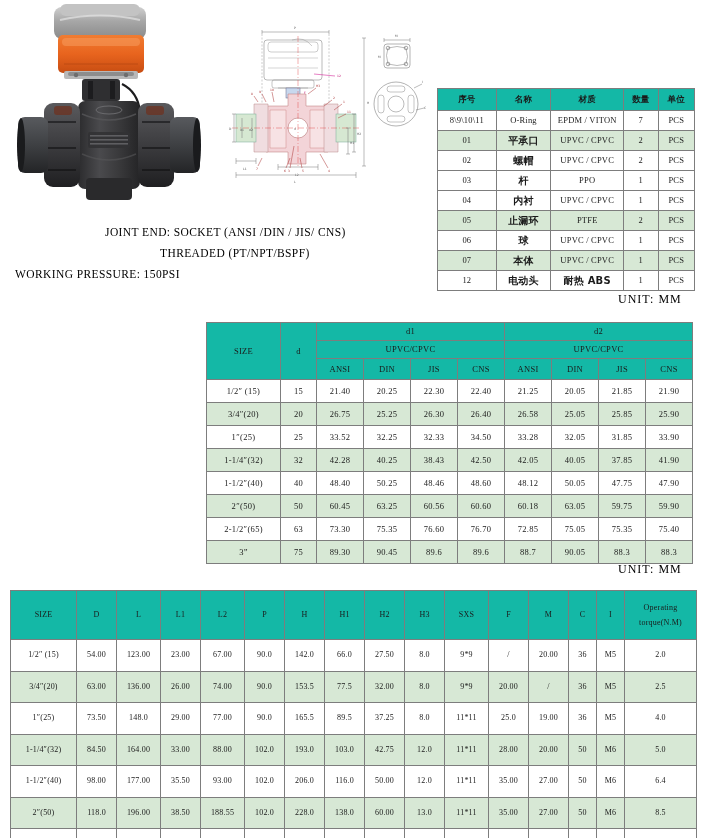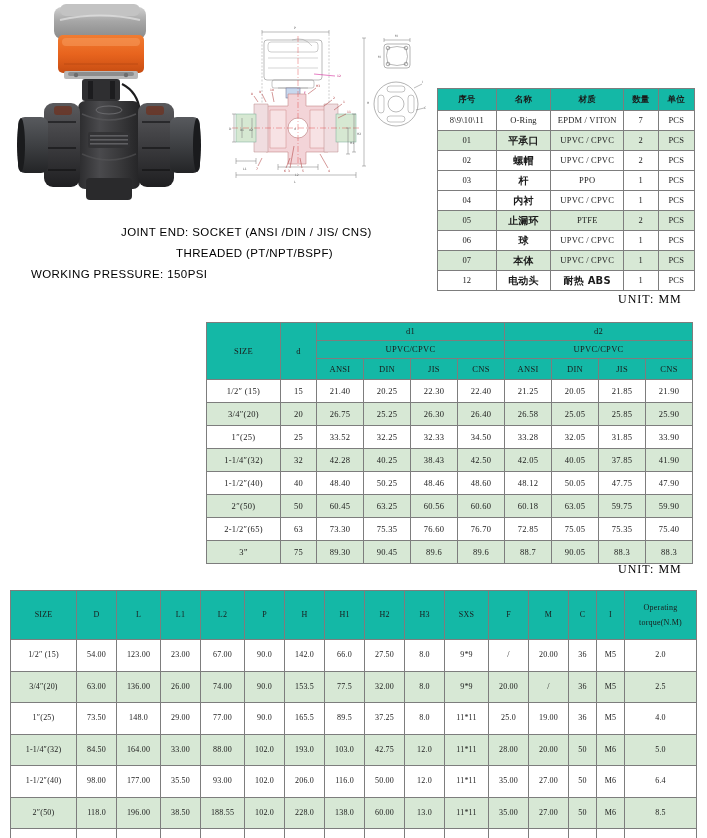--- a/index.html
+++ b/index.html
@@ -18,26 +18,25 @@
   .photo{position:absolute;left:2px;top:2px;width:214px;height:212px;}
   .photo svg{display:block;}
 
   
   .cad{position:absolute;left:228px;top:18px;width:200px;height:200px;}
   .cad svg{display:block;}
 
   
   .joint-block{
     position:absolute;left:10px;top:222px;width:410px;
-    font-family:Liberation Sans, sans-serif;
+    font-family:Liberation Serif, serif;
     font-size:11.5px;
     letter-spacing:.4px;
     line-height:21px;
     color:#000;
-    margin-left:16px;
   }
   .jb-line{white-space:nowrap;}
   .jb-l1{padding-left:95px;}
   .jb-l2{padding-left:150px;}
   .jb-l3{padding-left:5px;}
 
   
   .unit{
     position:absolute;
     font-family:"Liberation Serif", serif;

